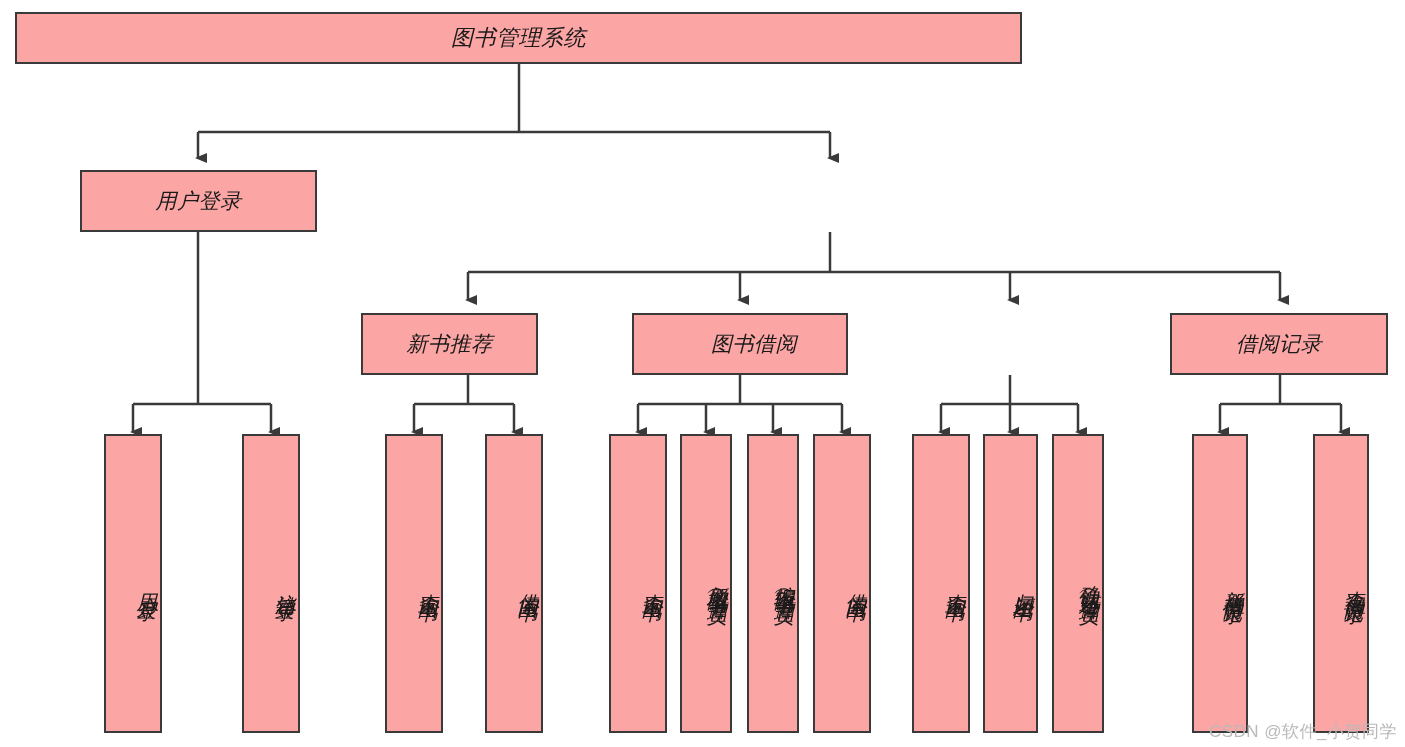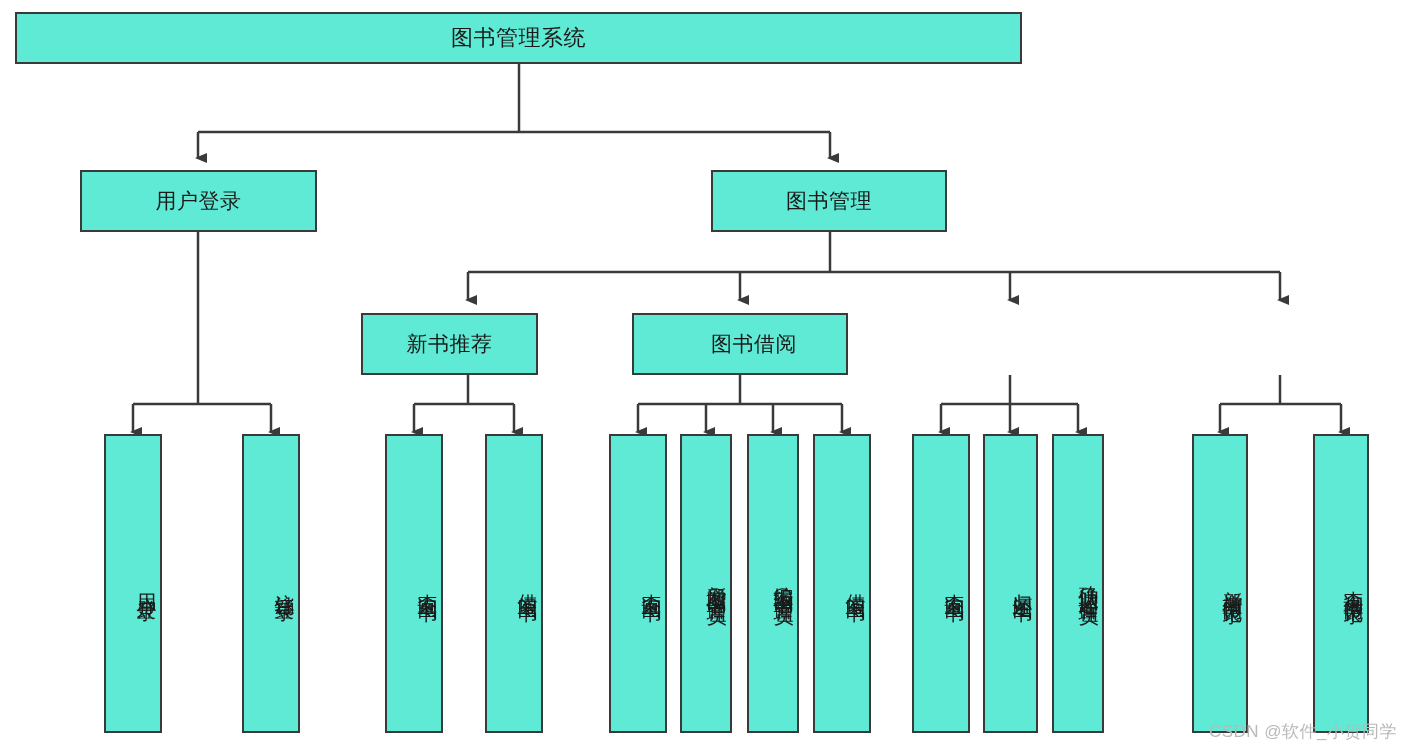--- a/index.html
+++ b/index.html
@@ -22,26 +22,27 @@
     left: 0;
     top: 0;
     width: 1405px;
     height: 747px;
     pointer-events: none;
   }
   .node {
     position: absolute;
     box-sizing: border-box;
     border: 2.5px solid #3a3a3a;
-    background: #5eead4;
+    background: #fca5a5;
     display: flex;
     align-items: center;
     justify-content: center;
     color: #1a1a1a;
     letter-spacing: 0.5px;
+    font-style: italic;
   }
   .node.h {
     font-size: 21px;
     line-height: 1.2;
   }
   .node.root {
     font-size: 22px;
   }
   .node.v {
     writing-mode: vertical-rl;
@@ -122,24 +123,24 @@
       <path d="M1280,375 L1280,404"></path>
       <path d="M1220,404 L1341,404"></path>
       <path d="M1220,404 L1220,432" marker-end="url(#arrow)"></path>
       <path d="M1341,404 L1341,432" marker-end="url(#arrow)"></path>
     </g>
   </svg>
 
   <div class="node h root" style="left:15px; top:12px; width:1007px; height:52px;">图书管理系统</div>
 
   <div class="node h" style="left:80px; top:170px; width:237px; height:62px;">用户登录</div>
-  <div class="node h" style="left:711px; top:170px; width:236px; height:62px;">图书管理</div>
 
   <div class="node h" style="left:361px; top:313px; width:177px; height:62px;">新书推荐</div>
   <div class="node h" style="left:632px; top:313px; width:216px; height:62px;padding-left:28px;">图书借阅</div>
+  <div class="node h" style="left:1170px; top:313px; width:218px; height:62px;">借阅记录</div>
 
   <div class="node v" style="left:104px; top:434px; width:58px; height:299px;">
     <span class="vtext">用户登录</span>
   </div>
   <div class="node v" style="left:242px; top:434px; width:58px; height:299px;">
     <span class="vtext">注销登录</span>
   </div>
 
   <div class="node v" style="left:385px; top:434px; width:58px; height:299px;">
     <span class="vtext">查询图书</span>

